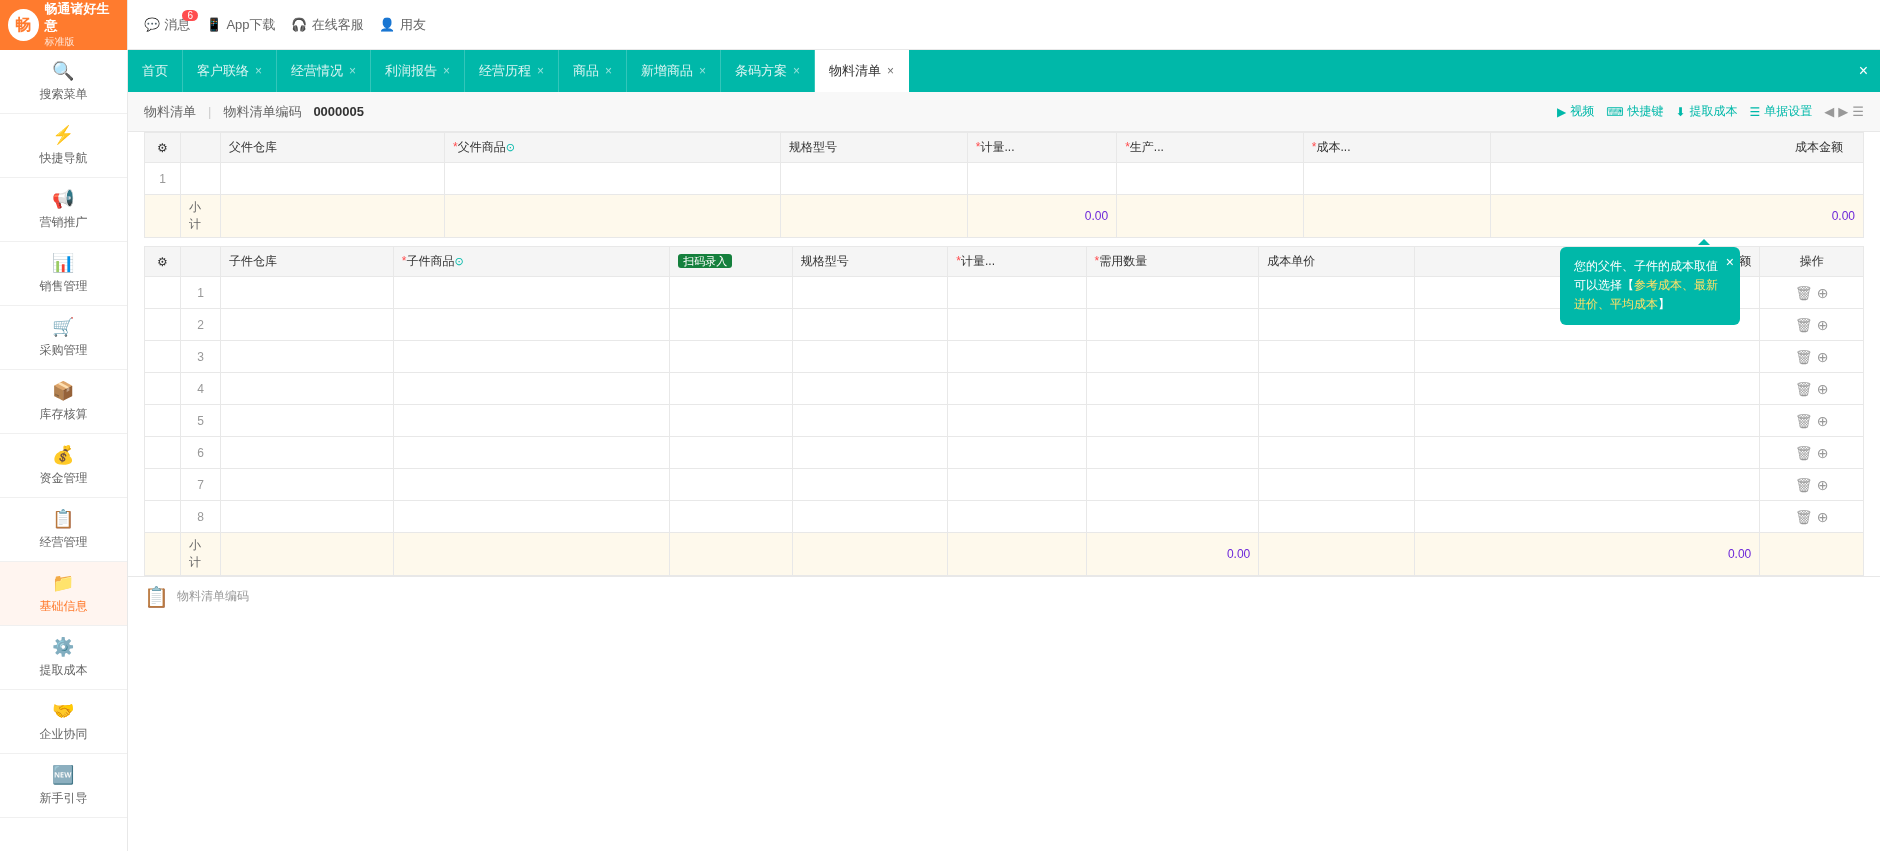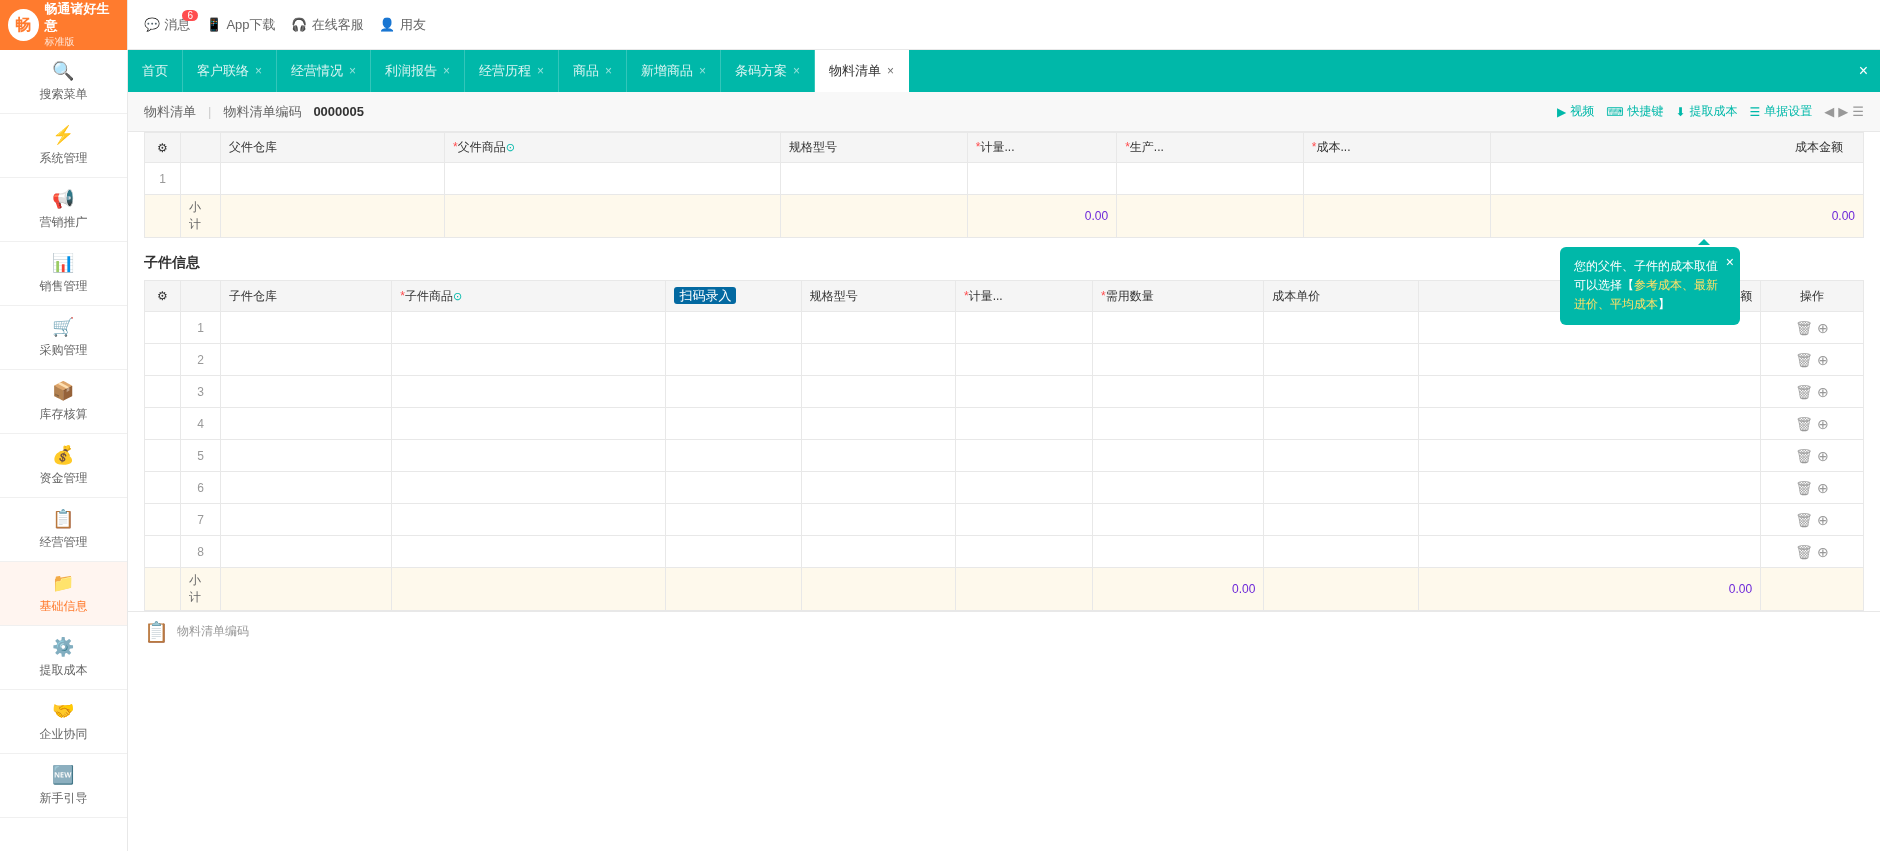--- a/index.html
+++ b/index.html
@@ -58,21 +58,21 @@
     table { width: 100%; border-collapse: collapse; font-size: 12px; }
     table th { background: #f5f5f5; border: 1px solid #e8e8e8; padding: 6px 8px; color: #333; text-align: left; font-weight: normal; white-space: nowrap; }
     table td { border: 1px solid #e8e8e8; padding: 4px 8px; color: #333; height: 32px; }
     .th-gear { width: 36px; text-align: center; }
     .row-num { color: #999; text-align: center; width: 30px; }
     .subtotal-row td { background: #fef9ec; font-weight: 500; }
     .subtotal-row td:first-child { color: #666; }
     .subtotal-value { text-align: right; color: #6d28d9; }
     .action-cell { display: flex; align-items: center; gap: 4px; justify-content: center; }
     .action-btn { cursor: pointer; color: #999; font-size: 14px; }
-    .scan-badge { background: #0369a1; color: #fff; border-radius: 3px; padding: 1px 5px; font-size: 13px; }
+    .scan-badge { background: #15803d; color: #fff; border-radius: 3px; padding: 1px 5px; font-size: 11px; }
 
     
     .tooltip-box { position: absolute; right: 140px; top: 115px; background: #00b8a9; color: #fff; border-radius: 6px; padding: 10px 14px; font-size: 12px; max-width: 180px; line-height: 1.6; z-index: 100; }
     .tooltip-box::before { content: ''; position: absolute; top: -8px; right: 30px; border: 6px solid transparent; border-bottom-color: #00b8a9; border-top: none; }
     .tooltip-close { position: absolute; top: 4px; right: 6px; cursor: pointer; font-size: 14px; }
     .tooltip-highlight { color: #ffe066; }
 
     
     .bottom-bar { height: 40px; background: #fff; border-top: 1px solid #e8e8e8; display: flex; align-items: center; padding: 0 16px; gap: 8px; flex-shrink: 0; }
 
@@ -90,21 +90,21 @@
       <div class="sidebar-logo-sub">标准版</div>
     </div>
   </div>
 
   <div class="sidebar-item">
     <span class="sidebar-item-icon">🔍</span>
     <span class="sidebar-item-label">搜索菜单</span>
   </div>
   <div class="sidebar-item">
     <span class="sidebar-item-icon">⚡</span>
-    <span class="sidebar-item-label">系统管理</span>
+    <span class="sidebar-item-label">快捷导航</span>
   </div>
   <div class="sidebar-item">
     <span class="sidebar-item-icon">📢</span>
     <span class="sidebar-item-label">营销推广</span>
   </div>
   <div class="sidebar-item">
     <span class="sidebar-item-icon">📊</span>
     <span class="sidebar-item-label">销售管理</span>
   </div>
   <div class="sidebar-item">
@@ -282,21 +282,20 @@
                   <td></td>
                   <td></td>
                   <td class="subtotal-value" style="text-align:right;">0.00</td>
                 </tr>
               </tbody>
             </table>
           </div>
         </div>
 
         <div class="section" style="margin-top:8px;">
-          <div class="section-title">子件信息</div>
           <div class="table-wrapper">
             <table>
               <thead>
                 <tr>
                   <th class="th-gear">⚙</th>
                   <th style="width:40px;"></th>
                   <th>子件仓库</th>
                   <th><span style="color:#ff4d4f;">*</span>子件商品<span style="color:#00b8a9; font-size:11px;">⊙</span></th>
                   <th><span class="scan-badge">扫码录入</span></th>
                   <th>规格型号</th>

